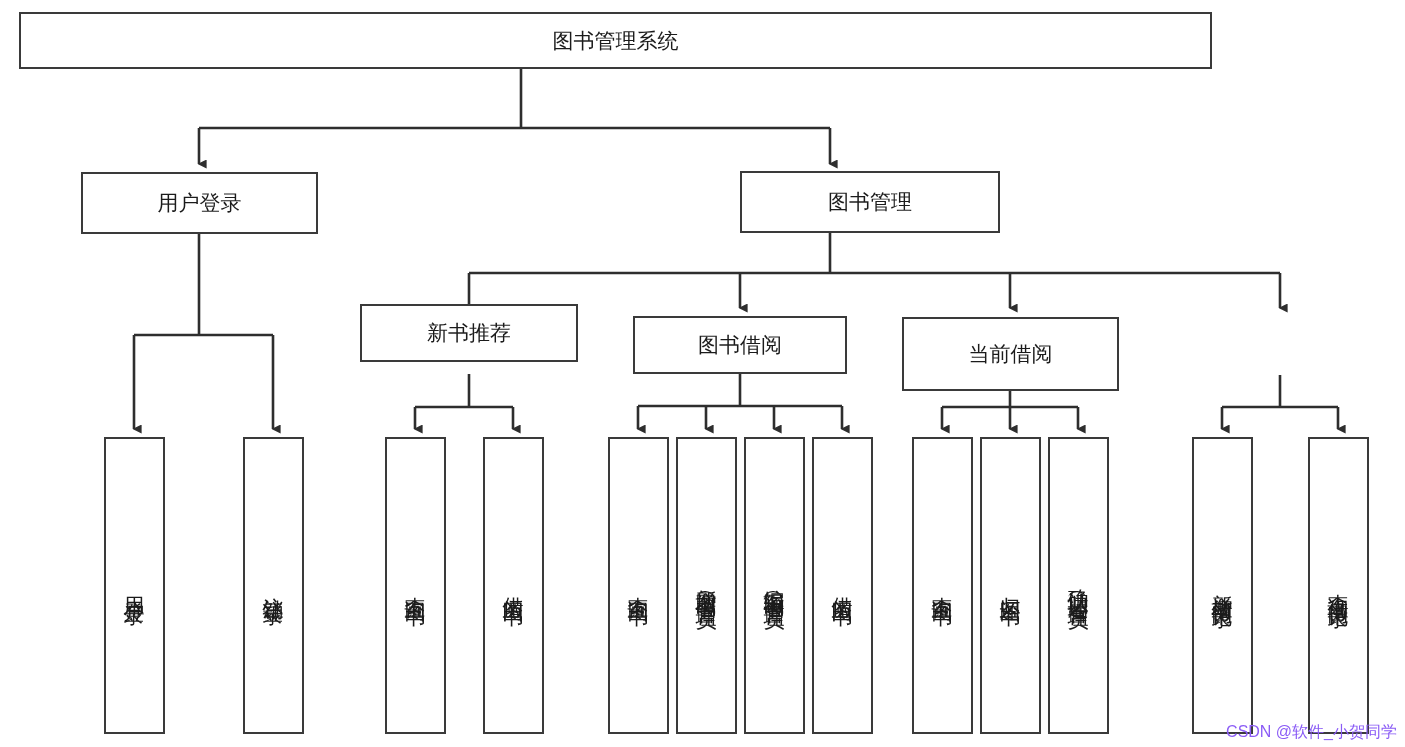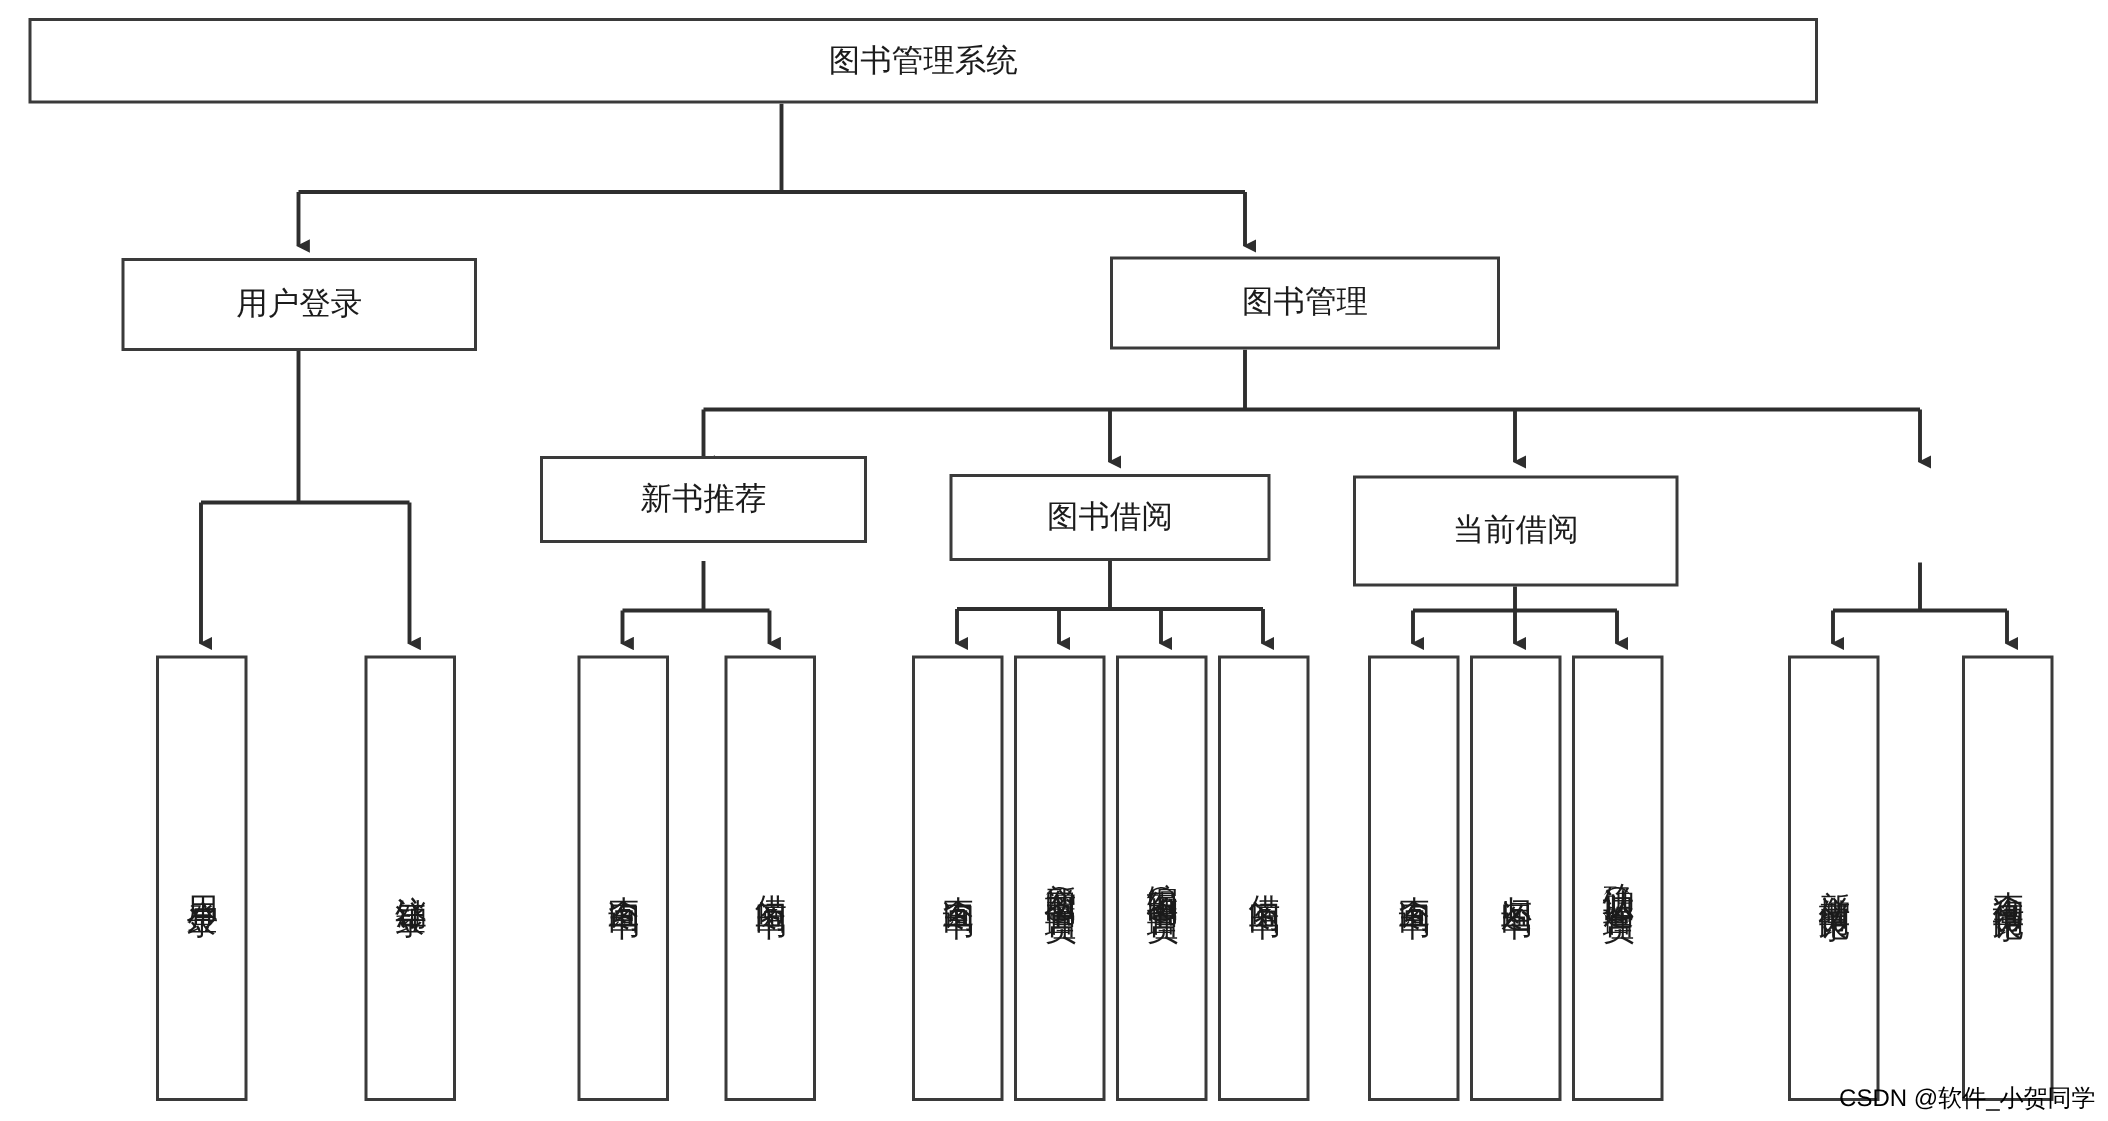--- a/index.html
+++ b/index.html
@@ -52,21 +52,21 @@
     text-orientation: upright;
     font-size: 21px;
     letter-spacing: 3px;
     line-height: 1;
   }
   #watermark {
     position: absolute;
     right: 8px;
     bottom: 4px;
     font-size: 16px;
-    color: #000000;
+    color: #8b5cf6;
     z-index: 5;
     white-space: nowrap;
   }
 </style>
 </head>
 <body>
 
 <div id="canvas">
 
   <svg id="edges" viewBox="0 0 1405 747">

